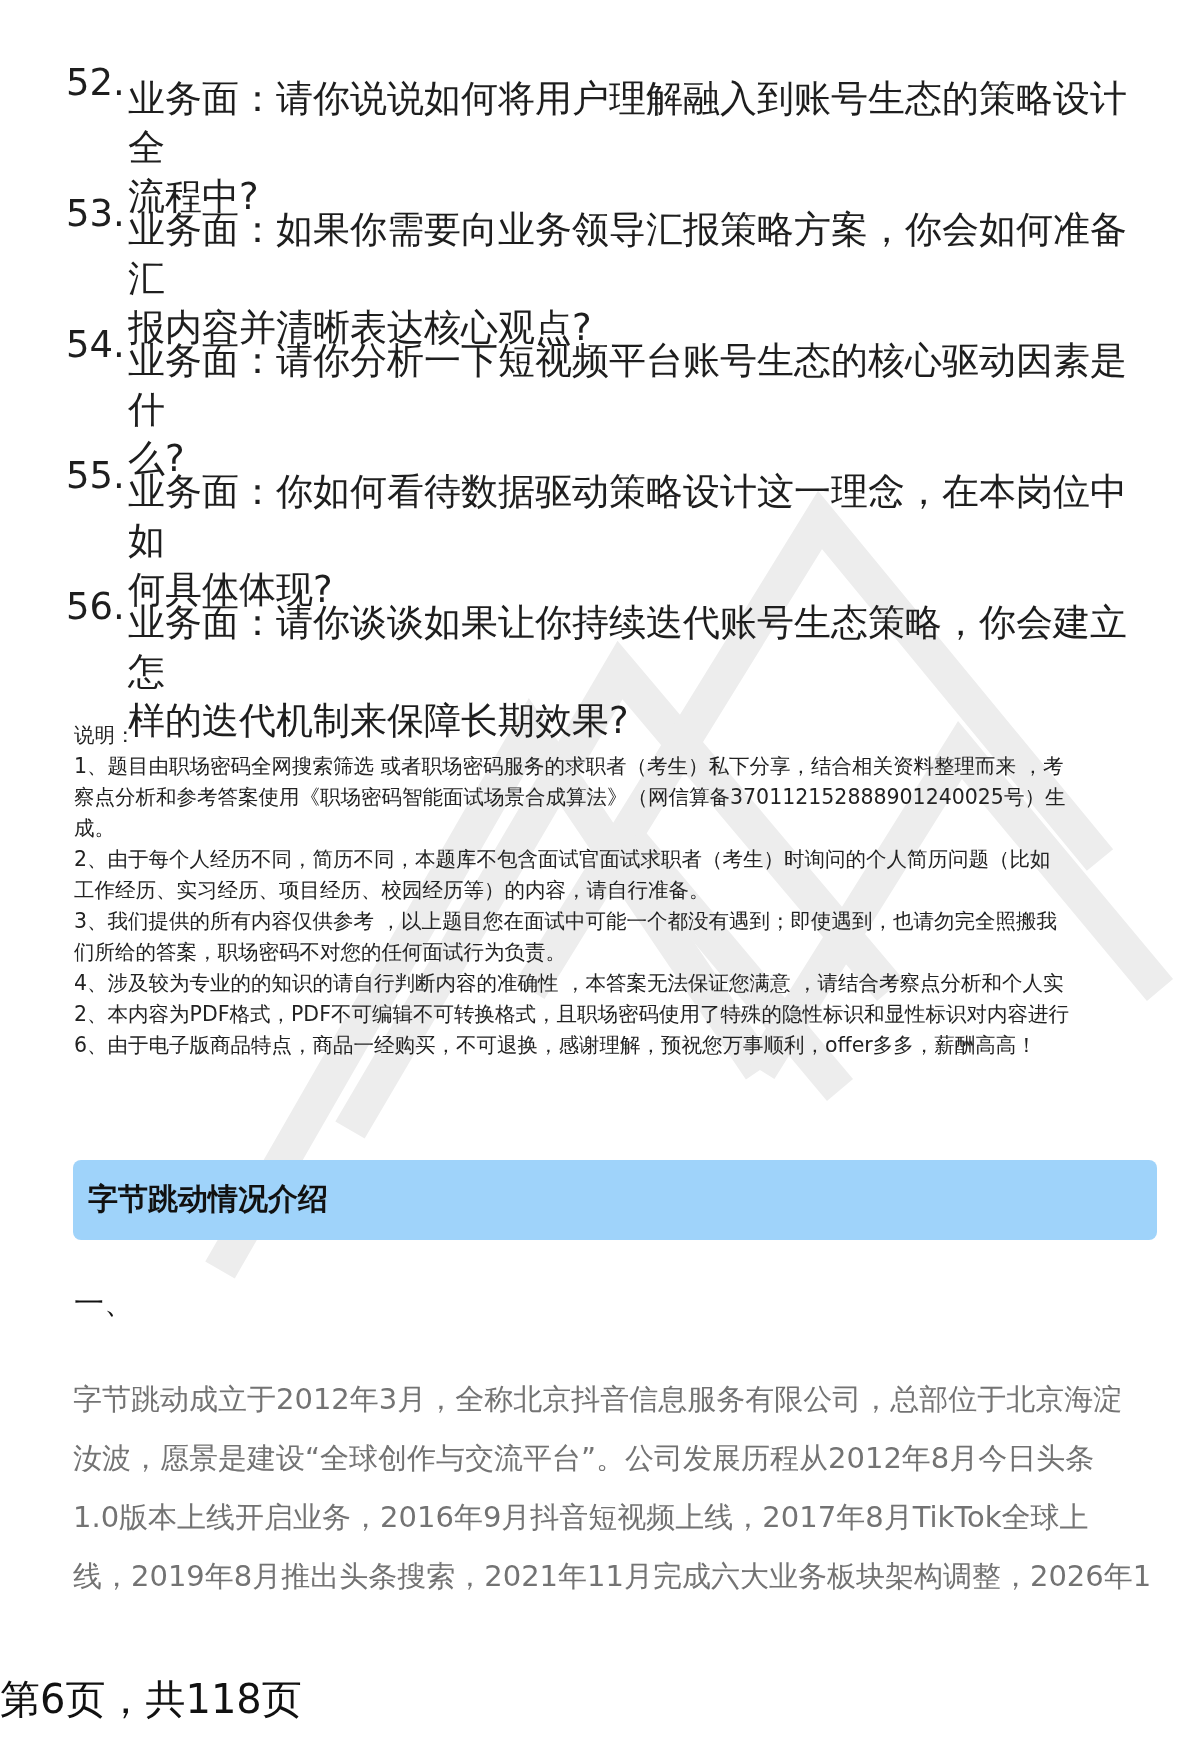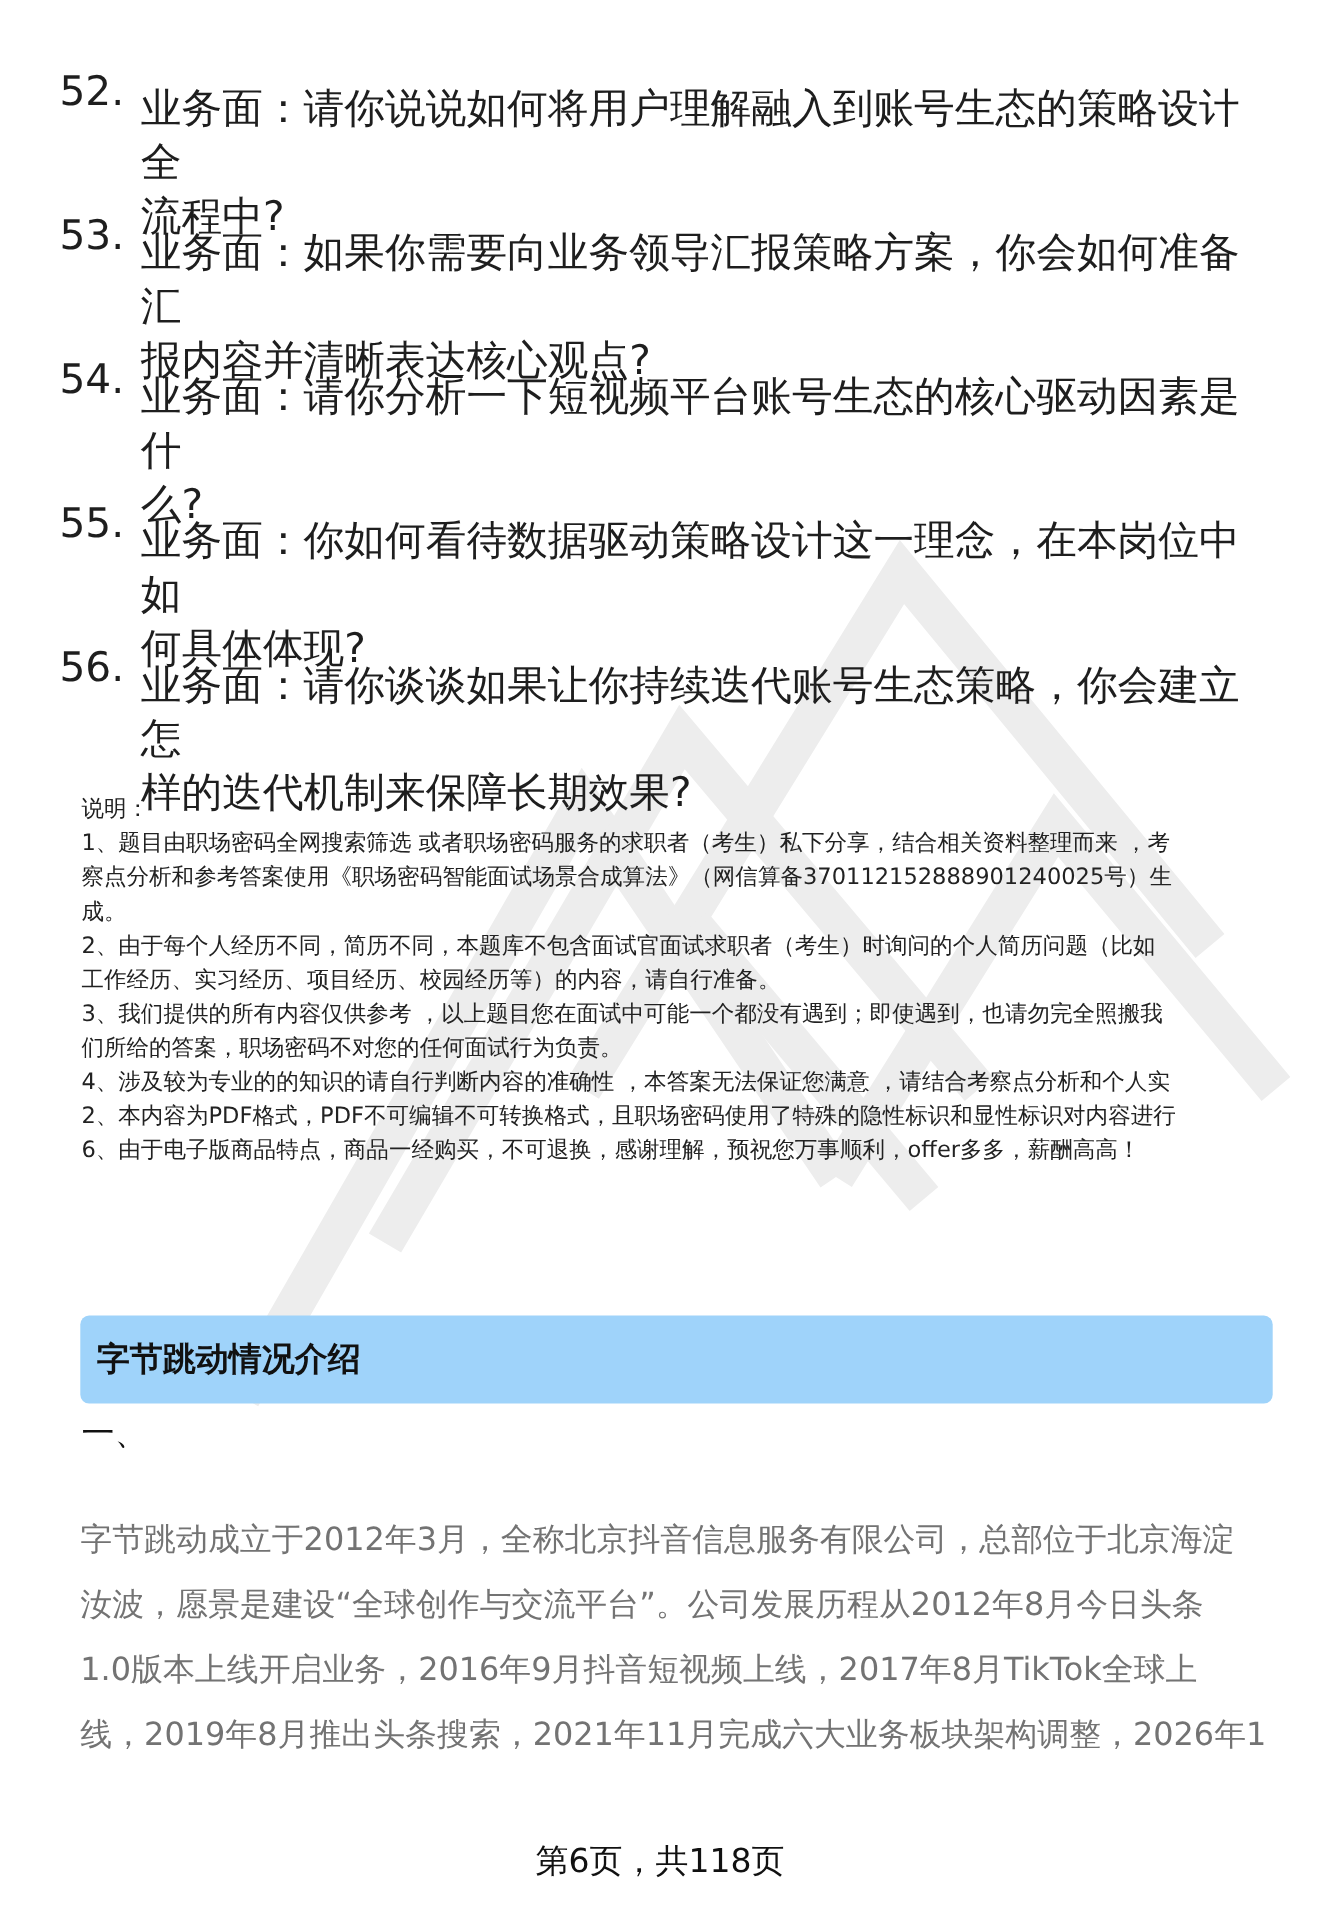--- a/index.html
+++ b/index.html
@@ -25,21 +25,21 @@
     .q {
       position: absolute;
       left: 54px;
       width: 1100px;
       font-size: 37px;
       line-height: 49px;
       color: #1e1e1e;
     }
     .q .num {
       position: absolute;
-      left: 0;
+      left: 12px;
       top: 0;
       width: 70px;
     }
     .q .text {
       display: block;
       margin-left: 74px;
       width: 1020px;
       margin-top: 16px;
     }
     .notes {
@@ -53,21 +53,20 @@
     }
     .notes div { margin: 0; }
     .section-band {
       position: absolute;
       left: 73px;
       top: 1160px;
       width: 1084px;
       height: 80px;
       background: #9fd3fa;
       border-radius: 8px;
-      margin-top: 36px;
     }
     .section-band .title {
       position: absolute;
       left: 15px;
       top: 19px;
       font-size: 30px;
       font-weight: bold;
       color: #111;
     }
     .sub-heading {
@@ -85,22 +84,21 @@
       font-size: 29px;
       line-height: 59px;
       color: #737373;
     }
     .body-text .line { white-space: nowrap; display: block; }
     .page-footer {
       position: absolute;
       left: 0;
       width: 1200px;
       top: 1672px;
-      text-align: center;
-      font-size: 30px;
+      font-size: 40px;
       color: #111;
     }
   </style>
 </head>
 <body>
 
 <svg class="watermark" viewBox="0 0 980 860" xmlns="http://www.w3.org/2000/svg">
   <g fill="none" stroke="#ededed" stroke-width="34" stroke-linejoin="miter">
     <polyline points="20,840 330,300 560,640"></polyline>
     <polyline points="150,700 420,240 690,560"></polyline>

